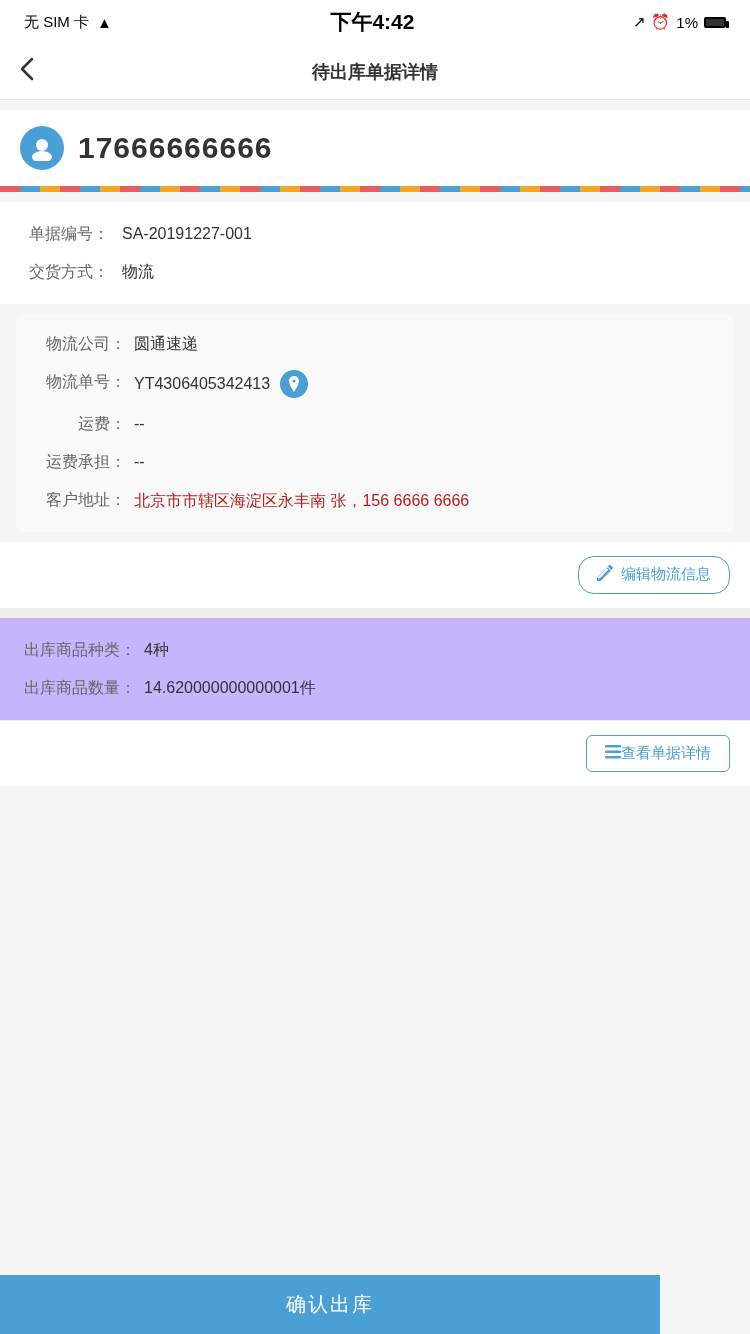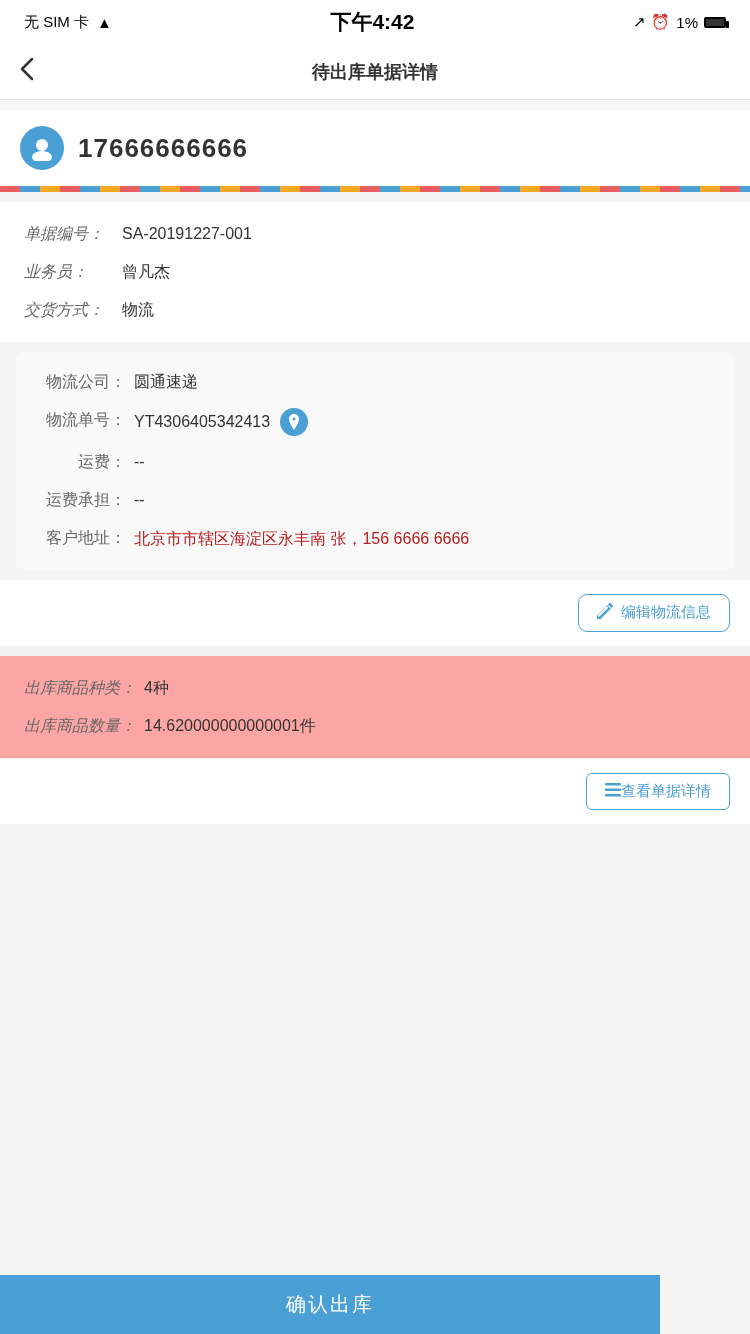--- a/index.html
+++ b/index.html
@@ -84,21 +84,21 @@
       height: 44px;
       border-radius: 50%;
       background: #4a9fd4;
       display: flex;
       align-items: center;
       justify-content: center;
       color: #fff;
       font-size: 22px;
     }
     .user-phone {
-      font-size: 26px;
+      font-size: 30px;
       font-weight: 600;
       color: #333;
       letter-spacing: 1px;
     }
 
     
     .dashed-divider {
       height: 6px;
       background: repeating-linear-gradient(
         90deg,
@@ -122,23 +122,22 @@
       display: flex;
       align-items: flex-start;
       margin-bottom: 14px;
       font-size: 16px;
       line-height: 1.5;
     }
     .info-row:last-child { margin-bottom: 0; }
     .info-label {
       color: #666;
       min-width: 90px;
-      text-align: left;
+      text-align: center;
       flex-shrink: 0;
-      font-style: italic;
     }
     .info-value {
       color: #333;
       margin-left: 8px;
       flex: 1;
     }
 
     
     .logistics-card {
       background: #f9f9f9;
@@ -191,21 +190,21 @@
 
     
     .edit-btn-container {
       display: flex;
       justify-content: flex-end;
       padding: 14px 20px;
       background: #fff;
     }
     .edit-btn {
       border: 1px solid #4a9fd4;
-      border-radius: 9px;
+      border-radius: 16px;
       padding: 8px 18px;
       color: #4a9fd4;
       font-size: 15px;
       display: flex;
       align-items: center;
       gap: 8px;
       cursor: pointer;
       background: #fff;
     }
     .edit-icon {
@@ -213,21 +212,21 @@
     }
 
     
     .section-divider {
       height: 10px;
       background: #f0f0f0;
     }
 
     
     .product-section {
-      background: #fca5a5;
+      background: #c4b5fd;
       padding: 20px 24px;
       margin-top: 0;
     }
 
     
     .view-btn-container {
       display: flex;
       justify-content: flex-end;
       padding: 14px 20px;
       background: #fff;
@@ -318,24 +317,20 @@
     </div>
     <div class="user-phone">17666666666</div>
   </div>
 
   <div class="dashed-divider"></div>
 
   <div class="info-section">
     <div class="info-row">
       <span class="info-label">单据编号：</span>
       <span class="info-value">SA-20191227-001</span>
-    </div>
-    <div class="info-row">
-      <span class="info-label">业务员：</span>
-      <span class="info-value">曾凡杰</span>
     </div>
     <div class="info-row">
       <span class="info-label">交货方式：</span>
       <span class="info-value">物流</span>
     </div>
   </div>
 
   <div class="logistics-card">
     <div class="logistics-row">
       <span class="logistics-label">物流公司：</span>

